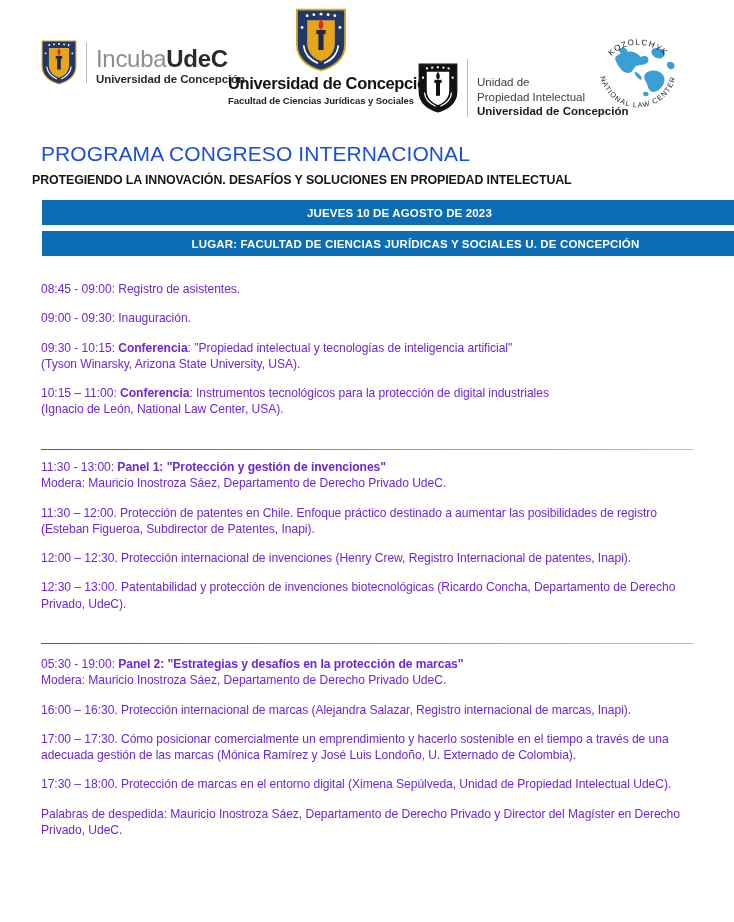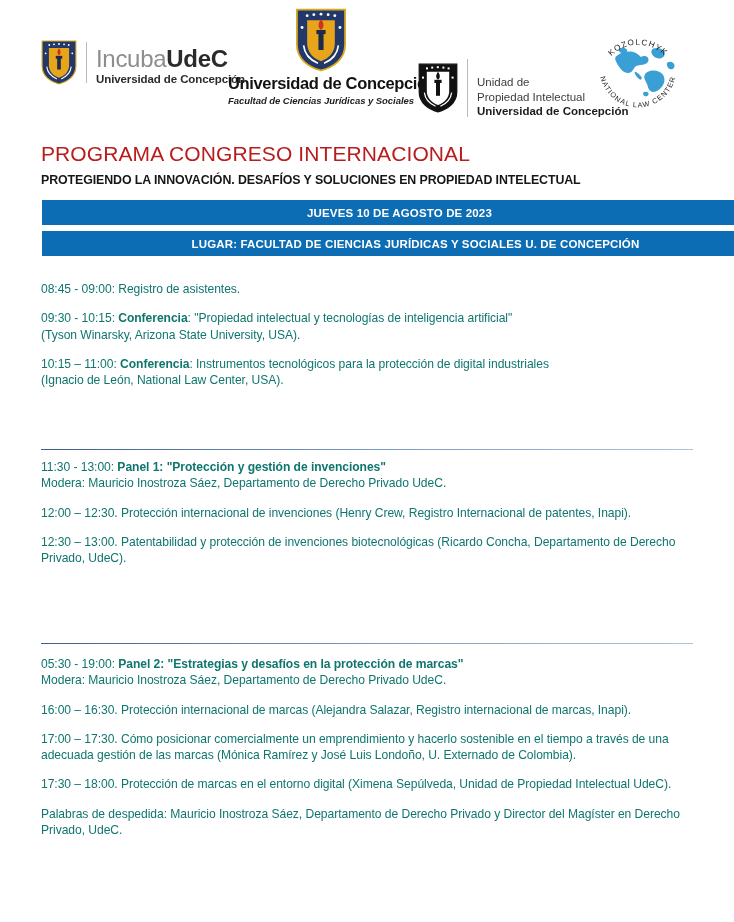--- a/index.html
+++ b/index.html
@@ -92,21 +92,20 @@
     white-space: nowrap;
     margin-top: 2px;
   }
   .udec-fac {
     font-size: 9.5px;
     font-weight: 700;
     color: #1d1d1d;
     letter-spacing: -0.05px;
     white-space: nowrap;
     margin-top: 2px;
-    font-style: italic;
   }
 
   
   .upi-lines { line-height: 1.28; }
   .upi-l1, .upi-l2 {
     font-size: 11.5px;
     font-weight: 400;
     color: #3d3d3d;
     white-space: nowrap;
   }
@@ -121,27 +120,27 @@
   .kozo { position: absolute; }
   .kozo svg { display: block; }
 
   
   .title-main {
     position: absolute;
     left: 41px;
     top: 142px;
     font-size: 21px;
     font-weight: 400;
-    color: #b91c1c;
+    color: #1d4ed8;
     letter-spacing: 0.1px;
     white-space: nowrap;
   }
   .title-sub {
     position: absolute;
-    left: 41px;
+    left: 32px;
     top: 173px;
     font-size: 12.4px;
     font-weight: 700;
     color: #161616;
     letter-spacing: -0.1px;
     white-space: nowrap;
   }
 
   
   .banner {
@@ -164,21 +163,21 @@
 
   
   .body-block {
     position: absolute;
     left: 41px;
     width: 652px;
   }
   .entry {
     font-size: 12.1px;
     line-height: 16.3px;
-    color: #0f766e;
+    color: #6d28d9;
     margin-bottom: 13px;
     letter-spacing: -0.05px;
   }
   .entry:last-child { margin-bottom: 0; }
   .entry b { font-weight: 700; }
   .entry .lead { font-weight: 400; }
 
   .rule {
     position: absolute;
     left: 41px;
@@ -328,37 +327,43 @@
   <div class="title-sub">PROTEGIENDO LA INNOVACIÓN. DESAFÍOS Y SOLUCIONES EN PROPIEDAD INTELECTUAL</div>
 
   <div class="banner banner-1">JUEVES 10 DE AGOSTO DE 2023</div>
   <div class="banner banner-2">LUGAR: FACULTAD DE CIENCIAS JURÍDICAS Y SOCIALES U. DE CONCEPCIÓN</div>
 
   <div class="body-block" style="top:281px;">
     <div class="entry">
       <span class="lead">08:45 - 09:00: </span><b></b><span>Registro de asistentes.</span>
     </div>
     <div class="entry">
+      <span class="lead">09:00 - 09:30: </span><b></b><span>Inauguración.</span>
+    </div>
+    <div class="entry">
       <span class="lead">09:30 - 10:15: </span><b>Conferencia</b><span>: "Propiedad intelectual y tecnologías de inteligencia artificial"</span><br>
       <span>(Tyson Winarsky, Arizona State University, USA).</span>
     </div>
     <div class="entry">
       <span class="lead">10:15 – 11:00: </span><b>Conferencia</b><span>: Instrumentos tecnológicos para la protección de digital industriales</span><br>
       <span>(Ignacio de León, National Law Center, USA).</span>
     </div>
   </div>
 
   <div class="rule" style="top:449px;"></div>
 
   <div class="body-block" style="top:459px;">
     <div class="entry">
       <span class="lead">11:30 - 13:00: </span><b>Panel 1: "Protección y gestión de invenciones"</b><br>
       <span>Modera: Mauricio Inostroza Sáez, Departamento de Derecho Privado UdeC.</span>
     </div>
     <div class="entry">
+      <span class="lead">11:30 – 12:00. </span><span>Protección de patentes en Chile. Enfoque práctico destinado a aumentar las posibilidades de registro (Esteban Figueroa, Subdirector de Patentes, Inapi).</span>
+    </div>
+    <div class="entry">
       <span class="lead">12:00 – 12:30. </span><span>Protección internacional de invenciones (Henry Crew, Registro Internacional de patentes, Inapi).</span>
     </div>
     <div class="entry">
       <span class="lead">12:30 – 13:00. </span><span>Patentabilidad y protección de invenciones biotecnológicas (Ricardo Concha, Departamento de Derecho Privado, UdeC).</span>
     </div>
   </div>
 
   <div class="rule" style="top:643px;"></div>
 
   <div class="body-block" style="top:656px;">

